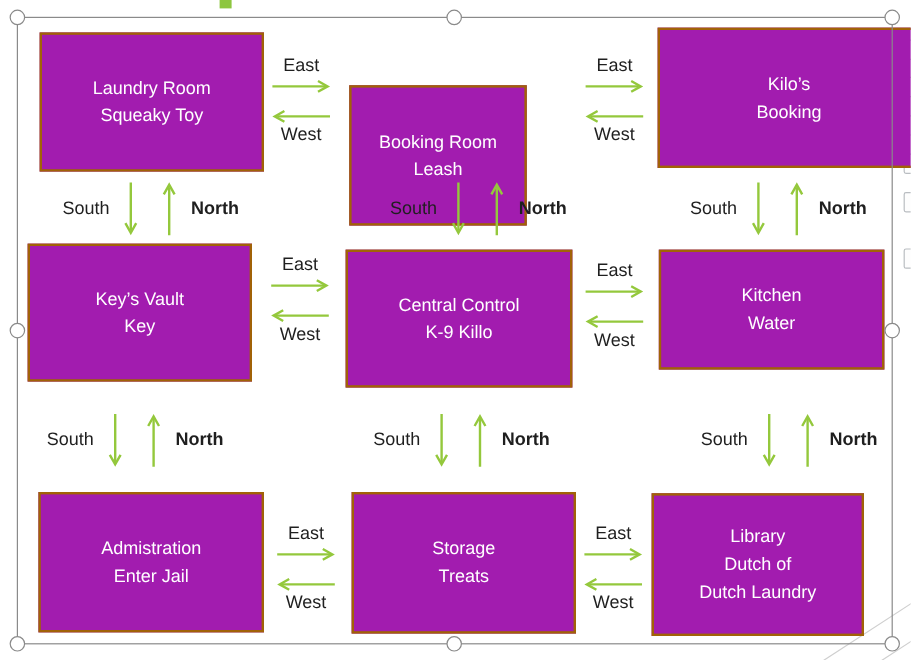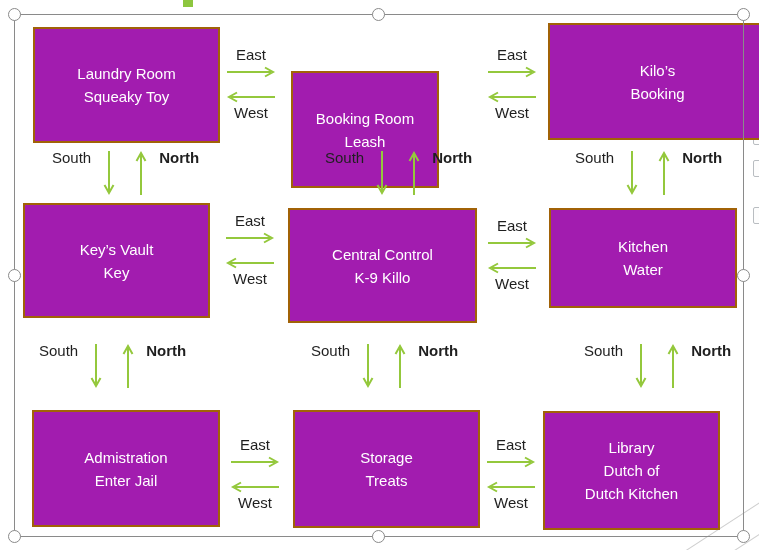--- a/index.html
+++ b/index.html
@@ -38,21 +38,21 @@
 
   
   .hgroup{position:absolute;width:64px;display:flex;flex-direction:column;align-items:center;z-index:6;}
   .hg1{left:219px;top:47px;}  .hg2{left:480px;top:47px;}
   .hg3{left:218px;top:213px;} .hg4{left:480px;top:218px;}
   .hg5{left:223px;top:437px;} .hg6{left:479px;top:437px;}
   .hgroup .a-east{margin:3px 0 1px 0;}
   .hgroup .a-west{margin:12px 0 2px 0;}
 
   
-  .vgroup{position:absolute;height:48px;display:flex;z-index:6;}
+  .vgroup{position:absolute;height:48px;display:flex;align-items:center;z-index:6;}
   .vg1{left:52px; top:150px;} .vg2{left:325px;top:150px;} .vg3{left:575px;top:150px;}
   .vg4{left:39px; top:343px;} .vg5{left:311px;top:343px;} .vg6{left:584px;top:343px;}
   .vgroup svg{display:block;}
   .vgroup .a-down{margin-left:12px;}
   .vgroup .a-up{margin-left:20px;}
   .vgroup .lbl-north{margin-left:12px;font-weight:bold;}
 
   .arrow{color:#94c83c;display:block;}
 
   
@@ -100,21 +100,21 @@
     <div>Admistration</div>
     <div>Enter Jail</div>
   </div>
   <div class="box b8">
     <div>Storage</div>
     <div>Treats</div>
   </div>
   <div class="box b9">
     <div>Library</div>
     <div>Dutch of</div>
-    <div>Dutch Kitchen</div>
+    <div>Dutch Laundry</div>
   </div>
 
   <div class="hgroup hg1">
     <span class="dir-label">East</span>
     <svg class="arrow a-east" width="50" height="12" viewBox="0 0 50 12">
         <line x1="1" y1="6" x2="45" y2="6" stroke="currentColor" stroke-width="2"></line>
         <path d="M39,1.5 L47,6 L39,10.5" fill="none" stroke="currentColor" stroke-width="2"></path>
       </svg>
     <svg class="arrow a-west" width="50" height="12" viewBox="0 0 50 12">
         <line x1="5" y1="6" x2="49" y2="6" stroke="currentColor" stroke-width="2"></line>

